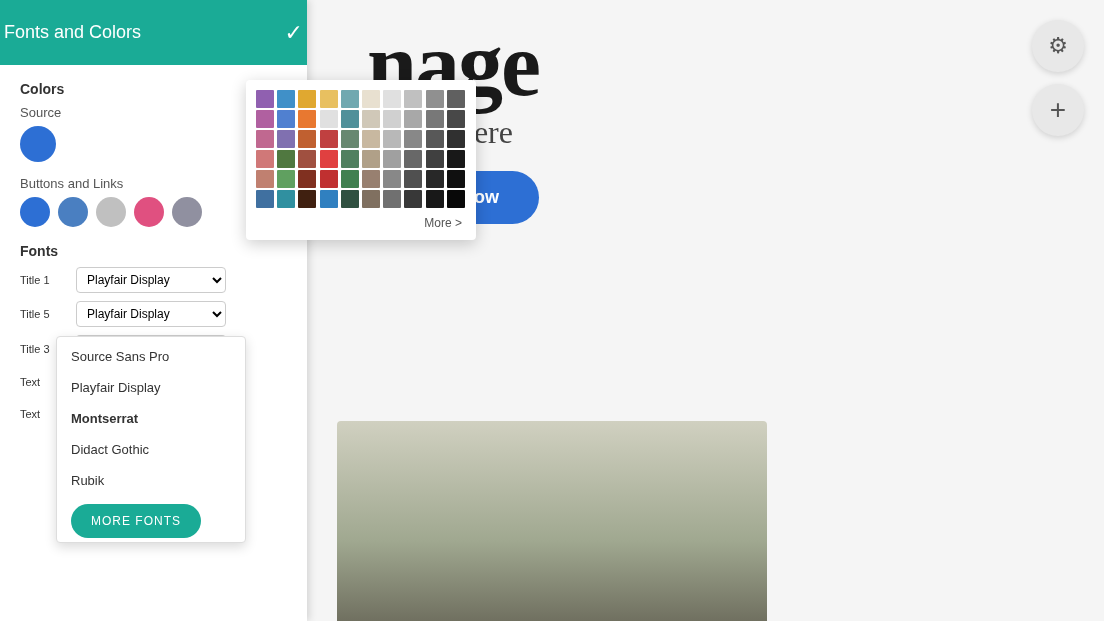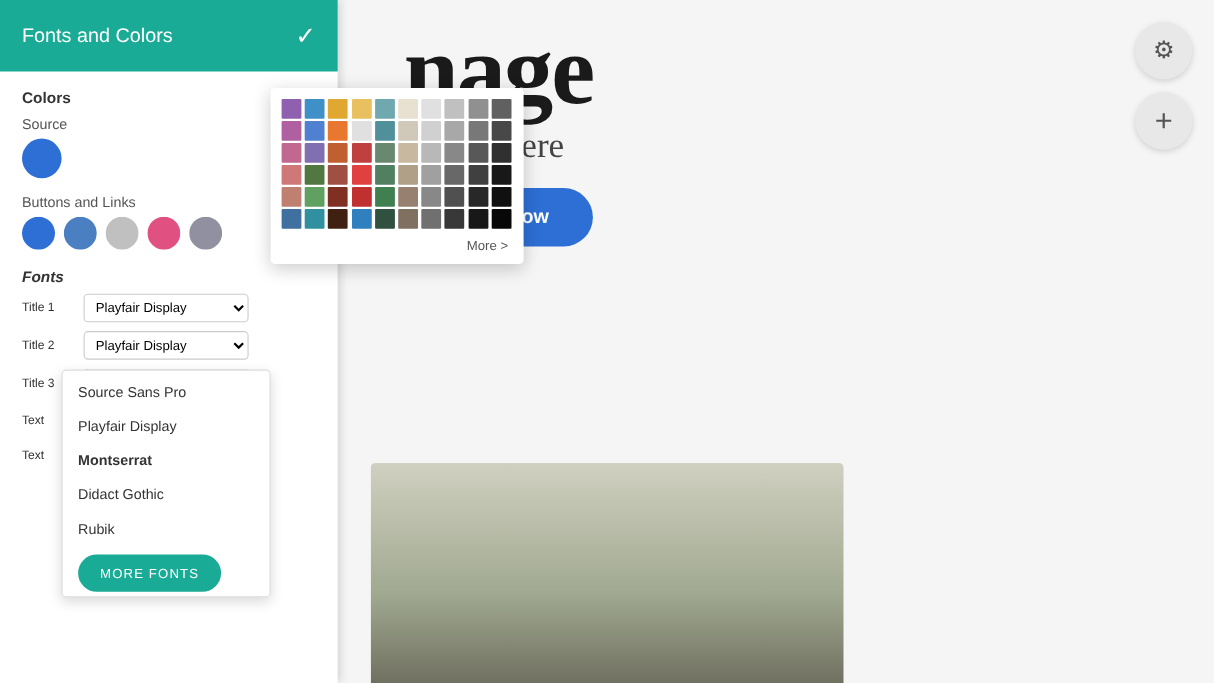--- a/index.html
+++ b/index.html
@@ -16,21 +16,21 @@
       box-shadow: 2px 0 8px rgba(0,0,0,0.15);
       overflow: visible;
     }
 
     #sidebar-header {
       background: #1aab96;
       color: #fff;
       display: flex;
       align-items: center;
       justify-content: space-between;
-      padding: 0 20px;
+      padding: 0 4px;
       height: 65px;
     }
 
     #sidebar-header-title {
       font-size: 18px;
       font-weight: 500;
     }
 
     #checkmark-icon {
       font-size: 22px;
@@ -83,21 +83,21 @@
       width: 36px;
       height: 36px;
       border-radius: 50%;
       background: #2d6fd4;
       cursor: pointer;
       position: relative;
       z-index: 20;
     }
 
     
-    .fonts-section { margin-top: 4px; font-style: italic; }
+    .fonts-section { margin-top: 4px; }
 
     .font-row {
       display: flex;
       align-items: center;
       gap: 8px;
       margin-bottom: 8px;
     }
 
     .font-row-label {
       font-size: 11px;
@@ -328,21 +328,21 @@
     <div class="font-row">
       <span class="font-row-label">Title 1</span>
       <select class="font-select">
         <option>Playfair Display</option>
         <option>Montserrat</option>
         <option>Source Sans Pro</option>
       </select>
     </div>
 
     <div class="font-row">
-      <span class="font-row-label">Title 2</span>
+      <span class="font-row-label">Title 5</span>
       <select class="font-select">
         <option>Playfair Display</option>
         <option>Montserrat</option>
         <option>Source Sans Pro</option>
       </select>
     </div>
 
     <div class="font-row">
       <span class="font-row-label">Title 3</span>
       <select class="font-select" style="border-bottom:2px solid #1aab96;">

